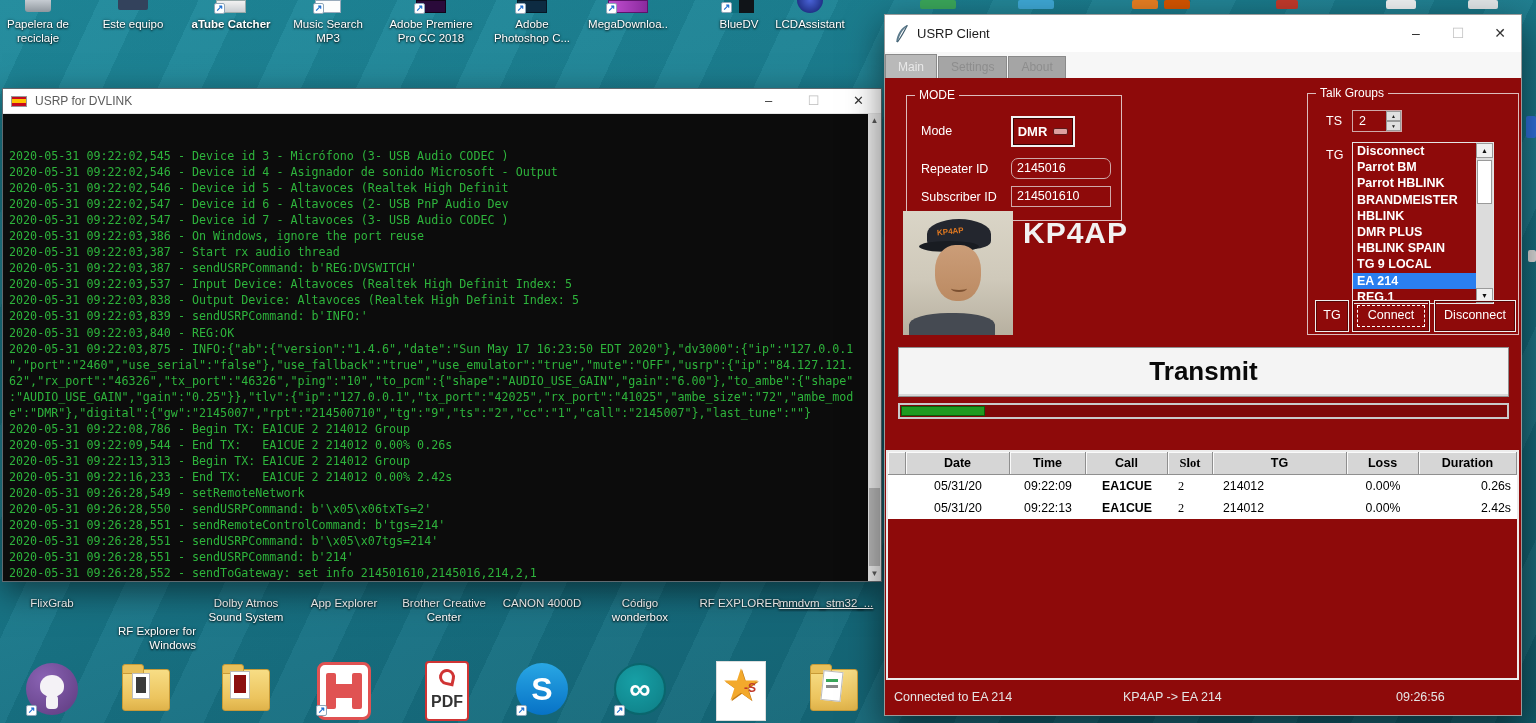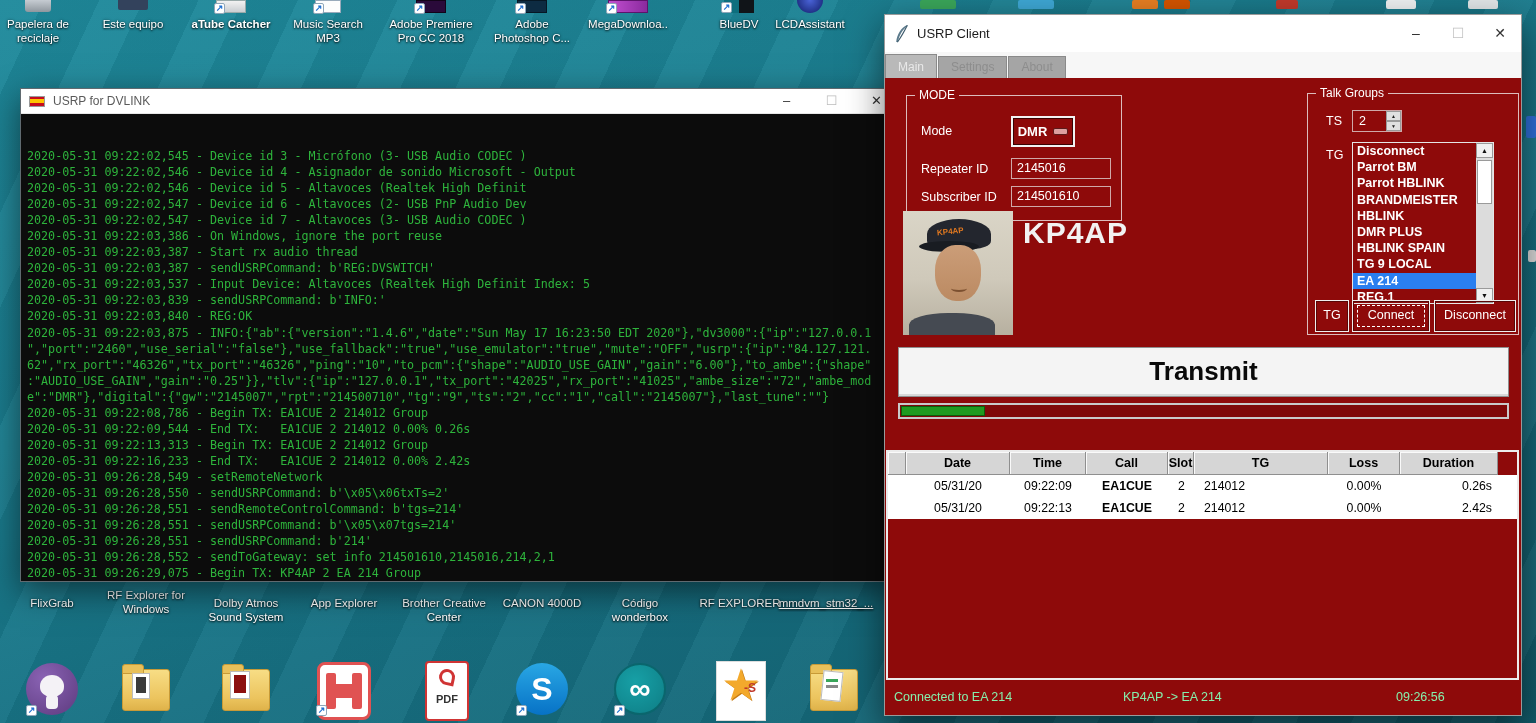--- a/index.html
+++ b/index.html
@@ -19,21 +19,21 @@
   
   .bicon { position:absolute; top:661px; width:56px; height:62px; }
   .circle-icon { position:absolute; left:2px; top:2px; width:52px; height:52px; border-radius:50%;
     color:#fff; text-align:center; }
   .folder { position:absolute; left:4px; top:8px; width:48px; height:42px;
     background:linear-gradient(180deg,#f7dd85 0%,#ecc45e 70%,#dfb24a 100%);
     border-radius:3px; border:1px solid #c79a37; }
   .folder:before { content:""; position:absolute; left:-1px; top:-6px; width:20px; height:8px;
     background:#e8c05a; border-radius:3px 3px 0 0; border:1px solid #c79a37; }
   
-  .console-win { position:absolute; left:20px; top:88px; width:880px; height:494px;
+  .console-win { position:absolute; left:2px; top:88px; width:880px; height:494px;
     box-shadow:0 10px 30px rgba(0,0,0,.5); border:1px solid #606a70; }
   .console-title { height:25px; background:#ffffff; display:flex; align-items:center; border-bottom:1px solid #e6e6e6; }
   .flag { width:16px; height:11px; margin:0 8px 0 8px; border:1px solid #999; display:flex; flex-direction:column; }
   .flag i { display:block; }
   .console-title .t { font-size:12px; color:#5a5a5a; flex:1; }
   .winbtn { width:45px; height:25px; text-align:center; line-height:24px; font-size:13px; color:#333; }
   .winbtn.dim { color:#bdbdbd; }
   .console-body { position:relative; height:467px; background:#0c0c0c; overflow:hidden; }
   .clog { position:absolute; left:6px; top:2px; right:14px;margin-top:32px; }
   .cline { white-space:pre; font-family:"DejaVu Sans Mono","Liberation Mono",monospace;
@@ -100,26 +100,26 @@
   .progress { position:absolute; left:13px; top:325px; width:611px; height:16px; border:2px solid #c9c9c9; background:#7f0808; }
   .progress .fill { position:absolute; left:1px; top:1px; width:84px; height:10px; background:#1f9a1f; border:1px solid #0d5c0d; }
   
   .ttable { position:absolute; left:1px; top:372px; width:633px; height:230px; border:2px solid #ececec; background:#8e0a0a; }
   .thead { display:flex; height:23px; }
   .th { background:#d6d6d6; border-right:1px solid #8f8f8f; border-bottom:1px solid #8f8f8f;
     box-shadow:inset 1px 1px 0 #fafafa; font-size:12.5px; font-weight:bold; color:#000;
     text-align:center; line-height:22px; }
   .trow { display:flex; height:22px; background:#fff; }
   .td { font-size:12.3px; color:#000; line-height:22px; }
-  .c0{width:18px;} .c1{width:104px;} .c2{width:76px;} .c3{width:82px;} .c4{width:26px;}
+  .c0{width:18px;} .c1{width:104px;} .c2{width:76px;} .c3{width:82px;} .c4{width:45px;font-family:Liberation Serif, serif;}
   .c5{width:134px;} .c6{width:72px;} .c7{width:98px;}
   .ta-c{text-align:center;} .ta-l{padding-left:10px;} .ta-r{text-align:right; padding-right:6px;}
   .bold{font-weight:bold;text-align:center;}
   
-  .status { position:absolute; left:1px; top:604px; width:633px; height:30px; color:#86efac; font-size:12.5px; }
+  .status { position:absolute; left:1px; top:604px; width:633px; height:30px; color:#e5e5e5; font-size:12.5px; }
   .status span { position:absolute; top:8px; }
   .sliver { position:absolute; border-radius:2px; }
 </style>
 </head>
 <body>
 
 <div class="screen">
 
   <div class="stub" style="left:25px;width:26px;height:12px;background:linear-gradient(180deg,#c6ccd2,#8f979e);border-radius:0 0 3px 3px;"></div>
   <div class="stub" style="left:118px;width:30px;height:10px;background:#33425c;border-radius:0 0 2px 2px;"></div>
@@ -161,21 +161,21 @@
   <div class="sliver" style="left:1018px;top:0;width:36px;height:9px;background:#3ea7d4;"></div>
   <div class="sliver" style="left:1132px;top:0;width:26px;height:9px;background:#e67e22;"></div>
   <div class="sliver" style="left:1164px;top:0;width:26px;height:9px;background:#d35400;"></div>
   <div class="sliver" style="left:1276px;top:0;width:22px;height:9px;background:#c0392b;"></div>
   <div class="sliver" style="left:1386px;top:0;width:30px;height:9px;background:#eef1f2;"></div>
   <div class="sliver" style="left:1468px;top:0;width:30px;height:9px;background:#e2e6e8;"></div>
   <div class="sliver" style="left:1526px;top:116px;width:10px;height:22px;background:#2e6fd8;"></div>
   <div class="sliver" style="left:1528px;top:250px;width:8px;height:12px;background:#d8d8d8;"></div>
 
   <div class="dicon" style="left:2px;top:596px;">FlixGrab</div>
-  <div class="dicon" style="left:96px;top:588px;">RF Explorer for
+  <div class="dicon" style="left:96px;top:624px;text-align:right;">RF Explorer for
 Windows</div>
   <div class="dicon" style="left:196px;top:596px;">Dolby Atmos
 Sound System</div>
   <div class="dicon" style="left:294px;top:596px;">App Explorer</div>
   <div class="dicon" style="left:394px;top:596px;">Brother Creative
 Center</div>
   <div class="dicon" style="left:492px;top:596px;">CANON 4000D</div>
   <div class="dicon" style="left:590px;top:596px;">Código
 wonderbox</div>
   <div class="dicon" style="left:690px;top:596px;">RF EXPLORER</div>
@@ -200,21 +200,21 @@
   <div class="bicon" style="left:316px;">
     <div style="position:absolute;left:1px;top:1px;width:54px;height:58px;background:#fff;border:3px solid #e05252;border-radius:8px;"></div>
     <div style="position:absolute;left:10px;top:12px;width:10px;height:36px;background:#e05252;border-radius:2px;"></div>
     <div style="position:absolute;left:36px;top:12px;width:10px;height:36px;background:#e05252;border-radius:2px;"></div>
     <div style="position:absolute;left:20px;top:23px;width:16px;height:14px;background:#e05252;"></div>
     <span class="badge" style="left:0;top:44px;">↗</span>
   </div>
   <div class="bicon" style="left:421px;">
     <div style="position:absolute;left:4px;top:0;width:44px;height:60px;background:#fff;border:2px solid #d03434;border-radius:4px;"></div>
     <div style="position:absolute;left:18px;top:8px;width:16px;height:16px;border:3px solid #d03434;border-radius:50% 50% 0 50%;transform:rotate(12deg);"></div>
-    <div style="position:absolute;left:10px;top:32px;width:32px;text-align:center;color:#333;font-size:11px;font-weight:bold;">PDF</div>
+    <div style="position:absolute;left:10px;top:32px;width:32px;text-align:center;color:#333;font-size:16px;font-weight:bold;">PDF</div>
   </div>
   <div class="bicon" style="left:514px;">
     <div class="circle-icon" style="background:linear-gradient(180deg,#29a7e4,#0772c6);font-size:32px;font-weight:bold;line-height:52px;">S</div>
     <span class="badge" style="left:2px;top:44px;">↗</span>
   </div>
   <div class="bicon" style="left:612px;">
     <div class="circle-icon" style="background:radial-gradient(circle at 40% 35%,#17a0a6,#0e7d85);border:2px solid #0a666d;font-size:30px;font-weight:bold;line-height:48px;">∞</div>
     <span class="badge" style="left:2px;top:44px;">↗</span>
   </div>
   <div class="bicon" style="left:714px;">
@@ -245,20 +245,21 @@
       <div class="clog">
         <div class="cline">2020-05-31 09:22:02,545 - Device id 3 - Micrófono (3- USB Audio CODEC )</div>
         <div class="cline">2020-05-31 09:22:02,546 - Device id 4 - Asignador de sonido Microsoft - Output</div>
         <div class="cline">2020-05-31 09:22:02,546 - Device id 5 - Altavoces (Realtek High Definit</div>
         <div class="cline">2020-05-31 09:22:02,547 - Device id 6 - Altavoces (2- USB PnP Audio Dev</div>
         <div class="cline">2020-05-31 09:22:02,547 - Device id 7 - Altavoces (3- USB Audio CODEC )</div>
         <div class="cline">2020-05-31 09:22:03,386 - On Windows, ignore the port reuse</div>
         <div class="cline">2020-05-31 09:22:03,387 - Start rx audio thread</div>
         <div class="cline">2020-05-31 09:22:03,387 - sendUSRPCommand: b'REG:DVSWITCH'</div>
         <div class="cline">2020-05-31 09:22:03,537 - Input Device: Altavoces (Realtek High Definit Index: 5</div>
+        <div class="cline">2020-05-31 09:22:03,838 - Output Device: Altavoces (Realtek High Definit Index: 5</div>
         <div class="cline">2020-05-31 09:22:03,839 - sendUSRPCommand: b'INFO:'</div>
         <div class="cline">2020-05-31 09:22:03,840 - REG:OK</div>
         <div class="cline">2020-05-31 09:22:03,875 - INFO:{"ab":{"version":"1.4.6","date":"Sun May 17 16:23:50 EDT 2020"},"dv3000":{"ip":"127.0.0.1</div>
         <div class="cline">","port":"2460","use_serial":"false"},"use_fallback":"true","use_emulator":"true","mute":"OFF","usrp":{"ip":"84.127.121.</div>
         <div class="cline">62","rx_port":"46326","tx_port":"46326","ping":"10","to_pcm":{"shape":"AUDIO_USE_GAIN","gain":"6.00"},"to_ambe":{"shape"</div>
         <div class="cline">:"AUDIO_USE_GAIN","gain":"0.25"}},"tlv":{"ip":"127.0.0.1","tx_port":"42025","rx_port":"41025","ambe_size":"72","ambe_mod</div>
         <div class="cline">e":"DMR"},"digital":{"gw":"2145007","rpt":"214500710","tg":"9","ts":"2","cc":"1","call":"2145007"},"last_tune":""}</div>
         <div class="cline">2020-05-31 09:22:08,786 - Begin TX: EA1CUE 2 214012 Group</div>
         <div class="cline">2020-05-31 09:22:09,544 - End TX:   EA1CUE 2 214012 0.00% 0.26s</div>
         <div class="cline">2020-05-31 09:22:13,313 - Begin TX: EA1CUE 2 214012 Group</div>
@@ -298,21 +299,21 @@
     <div class="ubody">
 
       <div class="group" style="left:21px;top:17px;width:216px;height:126px;">
         <span class="glabel">MODE</span>
         <span class="wlabel" style="left:14px;top:28px;">Mode</span>
         <div class="dmrbtn">
           <span>DMR</span>
           <span class="led"></span>
         </div>
         <span class="wlabel" style="left:14px;top:66px;">Repeater ID</span>
-        <div class="field" style="left:104px;top:62px;width:100px;">2145016</div>
+        <div class="field" style="left:104px;top:62px;width:100px;border-radius:7px;">2145016</div>
         <span class="wlabel" style="left:14px;top:94px;">Subscriber ID</span>
         <div class="field" style="left:104px;top:90px;width:100px;">214501610</div>
       </div>
 
       <div class="photo">
         <div class="hat"></div>
           <div class="visor"></div>
         <div class="hattxt">KP4AP</div>
         <div class="face"></div>
           <div class="smile"></div>

